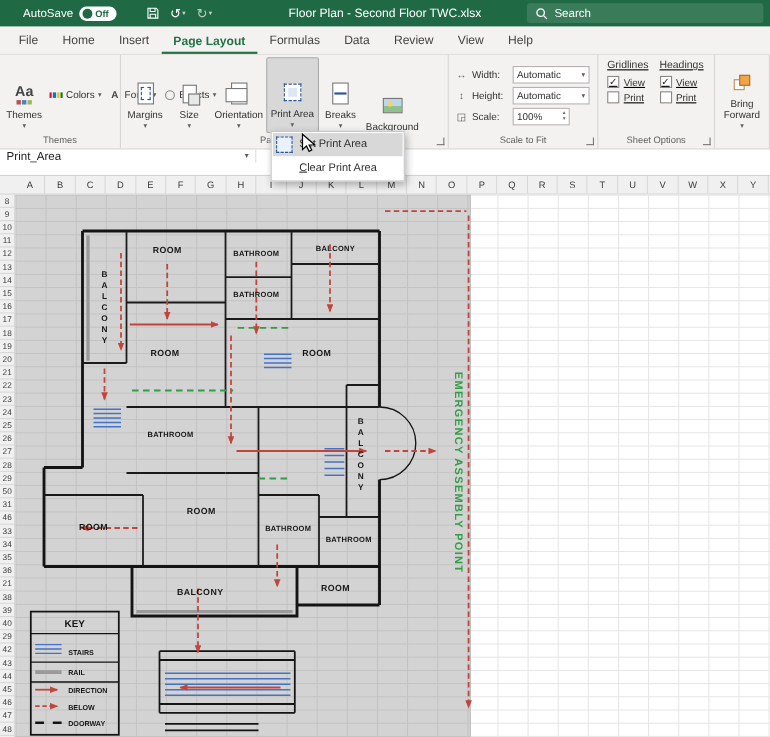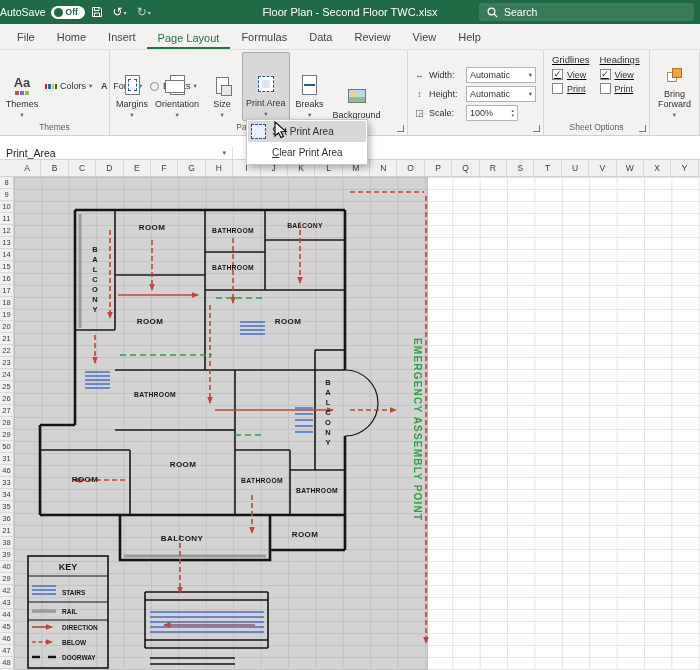--- a/index.html
+++ b/index.html
@@ -2,35 +2,35 @@
 <html><head>
 <meta charset="utf-8">
 <style>
   * { box-sizing: border-box; margin: 0; padding: 0; }
   html,body { width:700px; height:670px; overflow:hidden; }
   body { font-family:"Liberation Sans", sans-serif; background:#fff; position:relative; }
   .app { position:relative; width:700px; height:670px; overflow:hidden; background:#f3f2f1; }
 
   
   .titlebar { height:24px; background:#1f6a44; display:flex; align-items:center; color:#fff; font-size:10.5px; position:relative; }
-  .autosave { display:flex; align-items:center; gap:5px; padding:0 0; }
+  .autosave { display:flex; align-items:center; gap:5px; padding:0 21px; }
   .pill { width:34px; height:13px; border-radius:7px; background:#fff; display:flex; align-items:center; padding:0 3px; gap:3px; }
   .pill .dot { width:9px; height:9px; border-radius:50%; background:#1f6a44; }
   .pill .state { font-size:8.5px; color:#1f6a44; font-weight:bold; }
   .qat { display:flex; align-items:center; gap:10px; padding:0 6px; }
   .qat .qbtn { display:flex; align-items:center; gap:1px; cursor:default; }
   .qat .glyph { font-size:12px; line-height:12px; }
   .qat .chev { font-size:6px; opacity:.85; }
   .tb-title { position:absolute; left:0; right:0; text-align:center; font-size:11px; pointer-events:none; }
   .tb-search { position:absolute; right:6px; top:3px; width:215px; height:18px; background:rgba(255,255,255,.12); border-radius:3px; display:flex; align-items:center; gap:6px; padding:0 8px; font-size:10.5px; }
 
   
   .menubar { height:26px; background:#f3f2f1; display:flex; align-items:flex-end; padding-left:6px; border-bottom:1px solid #e1dfdd; }
   .tab { padding:5px 11px 6px; font-size:11px; color:#444; cursor:default; }
-  .tab.active { color:#217346; border-bottom:2.5px solid #217346; padding-bottom:3.5px; font-weight:normal; }
+  .tab.active { color:#217346; border-bottom:2.5px solid #217346; padding-bottom:3.5px; font-weight:bold; }
 
   
   .ribbon { height:86px; background:#f3f2f1; display:flex; border-bottom:1px solid #d2d0ce; }
   .group { display:flex; flex-direction:column; border-right:1px solid #d8d6d4; position:relative; }
   .group-body { flex:1; display:flex; align-items:stretch; padding:2px 2px 0; }
   .group-label { height:14px; font-size:8.5px; color:#605e5c; text-align:center; line-height:13px; }
   .launcher { position:absolute; right:3px; bottom:3px; width:7px; height:7px; border-right:1.5px solid #777; border-bottom:1.5px solid #777; }
   .g-themes { width:110px; } .g-pagesetup { width:298px; } .g-scale { width:136px; } .g-sheetopts { width:106px; } .g-arrange { flex:1; overflow:hidden; }
 
   .bigbtn { display:flex; flex-direction:column; align-items:center; justify-content:flex-end; padding:2px 3px 1px; border-radius:2px; min-width:40px; }
@@ -77,21 +77,21 @@
   .valuebox.small { width:52px; }
   .spin { display:flex; flex-direction:column; font-size:5px; line-height:5px; color:#666; }
 
   .so-cols { display:flex; gap:10px; padding:2px 6px; }
   .so-col { display:flex; flex-direction:column; gap:3px;text-decoration:underline; }
   .so-head { font-size:9.5px; color:#323130; margin-bottom:1px; }
   .cbrow { display:flex; align-items:center; gap:4px; font-size:9px; color:#323130; }
   .cb { width:11px; height:11px; border:1px solid #8a8886; background:#fff; font-size:9px; line-height:9px; text-align:center; color:#222; }
 
   
-  .formulabar { height:24px; background:#fff; border-bottom:1px solid #d4d4d4; display:flex; align-items:flex-end; }
+  .formulabar { height:24px; background:#fff; border-bottom:1px solid #d4d4d4; display:flex; align-items:flex-start; }
   .namebox { width:233px; border-right:1px solid #e1dfdd; display:flex; align-items:center; justify-content:space-between; padding:0 6px; font-size:10.5px; color:#222; }
   .nb-chev { color:#605e5c; font-size:7px; }
 
   
   .sheet { position:relative; height:510px; background:#fff; }
   .colheaders { display:flex; height:17px; background:#f0f0f0; border-bottom:1px solid #cfcfcf; padding-left:14px; }
   .colh { width:27.4px; font-size:8.5px; color:#3b3b3b; text-align:center; line-height:16px; border-right:1px solid #d9d9d9; flex:none; }
   .sheet-body { display:flex; height:493px; }
   .rowheaders { width:14px; background:#f0f0f0; border-right:1px solid #cfcfcf; }
   .rowh { height:12px; font-size:7.5px; color:#3b3b3b; text-align:center; line-height:12px; border-bottom:1px solid #d9d9d9; }
@@ -221,36 +221,36 @@
         <div class="bigbtn">
           <div class="icon22">
               <span class="pageic ic-margins"></span>
             </div>
           <div class="bb-label">
               <span>Margins</span>
               <span class="bb-chev">▾</span>
             </div>
         </div>
         <div class="bigbtn">
+          <div class="icon22">
+              <span class="pageic ic-size"></span>
+            </div>
+          <div class="bb-label">
+              <span>Size</span>
+              <span class="bb-chev">▾</span>
+            </div>
+        </div>
+        <div class="bigbtn">
           <div class="icon22" style="position:relative">
               <span class="pageic">
                 <span class="ic-orient2"></span>
               </span>
             </div>
           <div class="bb-label">
               <span>Orientation</span>
-              <span class="bb-chev">▾</span>
-            </div>
-        </div>
-        <div class="bigbtn">
-          <div class="icon22">
-              <span class="pageic ic-size"></span>
-            </div>
-          <div class="bb-label">
-              <span>Size</span>
               <span class="bb-chev">▾</span>
             </div>
         </div>
         <div class="bigbtn pressed">
           <div class="icon22">
               <span class="ic-parea" style="position:relative;display:block"></span>
             </div>
           <div class="bb-label">
               <span>Print Area</span>
               <span class="bb-chev">▾</span>
@@ -303,20 +303,21 @@
             <span class="valuebox small">
                 <span>100%</span>
                 <span class="spin">
                   <span>▴</span>
                   <span>▾</span>
                 </span>
               </span>
           </div>
         </div>
       </div>
+      <div class="group-label">Scale to Fit</div>
       <span class="launcher"></span>
     </div>
 
     <div class="group g-sheetopts">
       <div class="group-body">
         <div class="so-cols">
           <div class="so-col">
             <span class="so-head">Gridlines</span>
             <span class="cbrow">
                 <span class="cb">✓</span>

